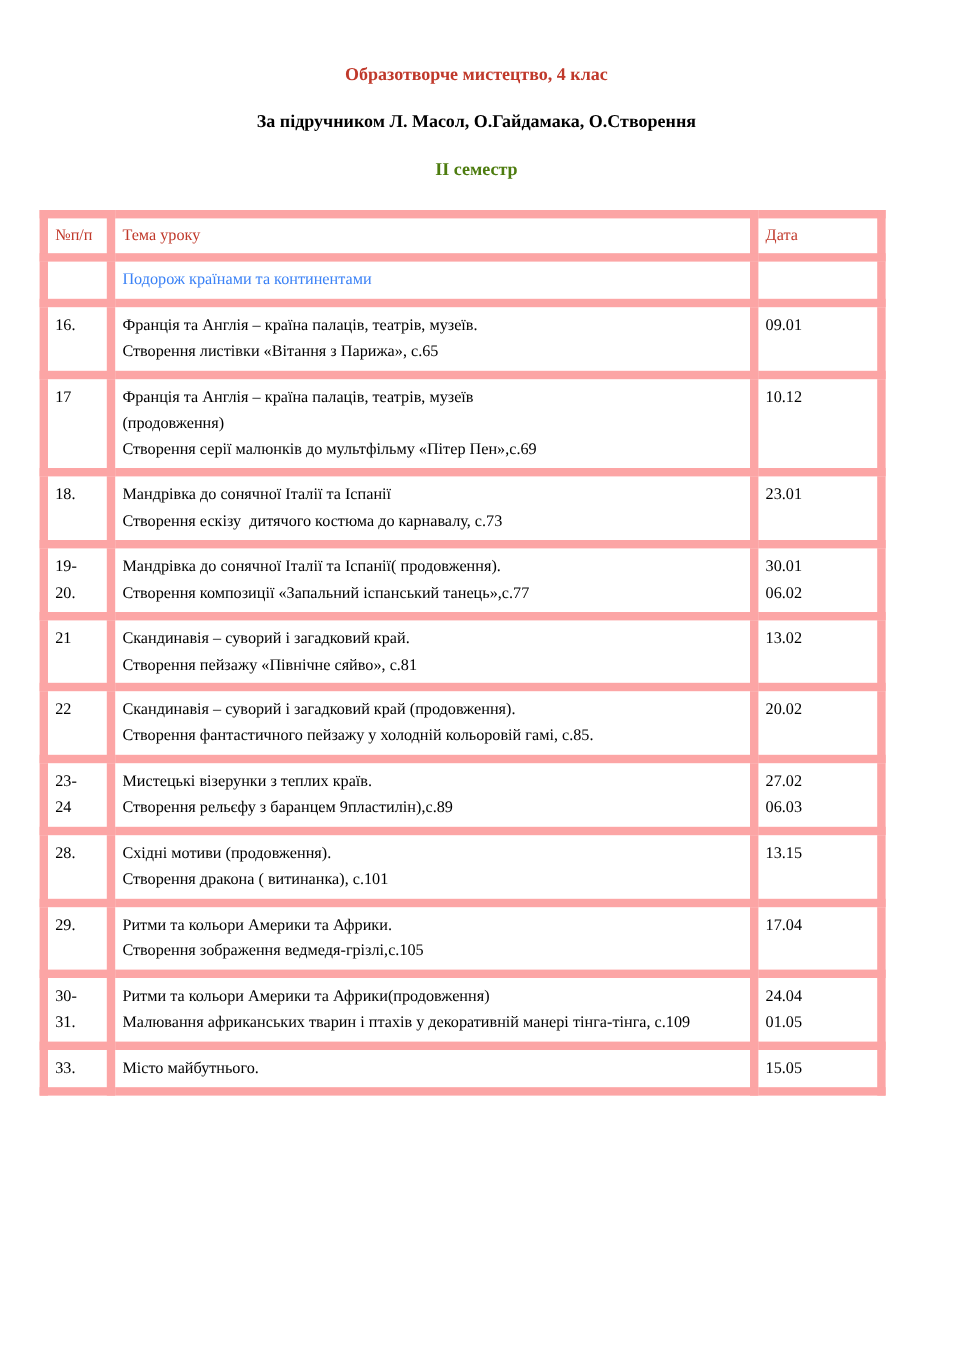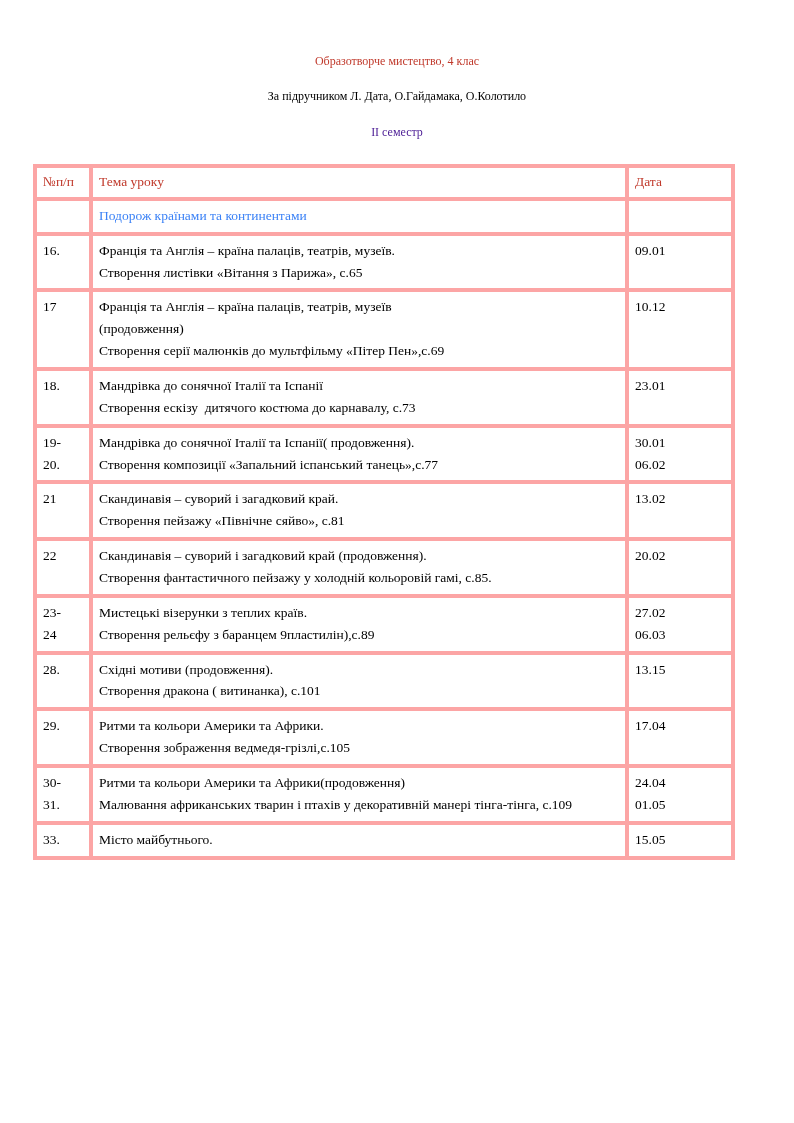--- a/index.html
+++ b/index.html
@@ -18,50 +18,51 @@
   .page {
     width: 794px;
     min-height: 1123px;
     box-sizing: border-box;
     padding: 48px 33px 0 33px;
   }
   .doc-title,
   .doc-subtitle,
   .doc-term {
     text-align: center;
-    font-size: 12px;
+    font-size: 15px;
     line-height: 1.25;
+    font-weight: bold;
   }
   .doc-title {
     color: #C0392B;
     margin: 6px 0 0 0;
   }
   .doc-subtitle {
     color: #000000;
     margin: 20px 0 0 0;
   }
   .doc-term {
-    color: #4c1d95;
+    color: #4d7c0f;
     margin: 21px 0 0 0;
   }
 
   table.schedule {
     border-collapse: collapse;
     width: 698px;
     margin-top: 24px;
     table-layout: fixed;
     font-size: 13.5px;
   }
   table.schedule col.c-num   { width: 56px; }
   table.schedule col.c-topic { width: 536px; }
   table.schedule col.c-date  { width: 106px; }
 
   table.schedule th,
   table.schedule td {
-    border: 4px solid #fca5a5;
+    border: 7px solid #fca5a5;
     vertical-align: top;
     padding: 4px 6px 5px 6px;
     line-height: 1.62;
     font-weight: normal;
     text-align: left;
   }
   table.schedule th {
     color: #C0392B;
     padding-top: 3px;
     padding-bottom: 4px;
@@ -82,21 +83,21 @@
     height: 19px;
   }
 </style>
 </head>
 <body>
 
 <div class="page">
 
   <div class="doc-title">Образотворче мистецтво, 4 клас</div>
 
-  <div class="doc-subtitle">За підручником Л. Дата, О.Гайдамака, О.Колотило</div>
+  <div class="doc-subtitle">За підручником Л. Масол, О.Гайдамака, О.Створення</div>
 
   <div class="doc-term">II семестр</div>
 
   <table class="schedule">
     <colgroup>
       <col class="c-num">
       <col class="c-topic">
       <col class="c-date">
     </colgroup>
     <thead>

